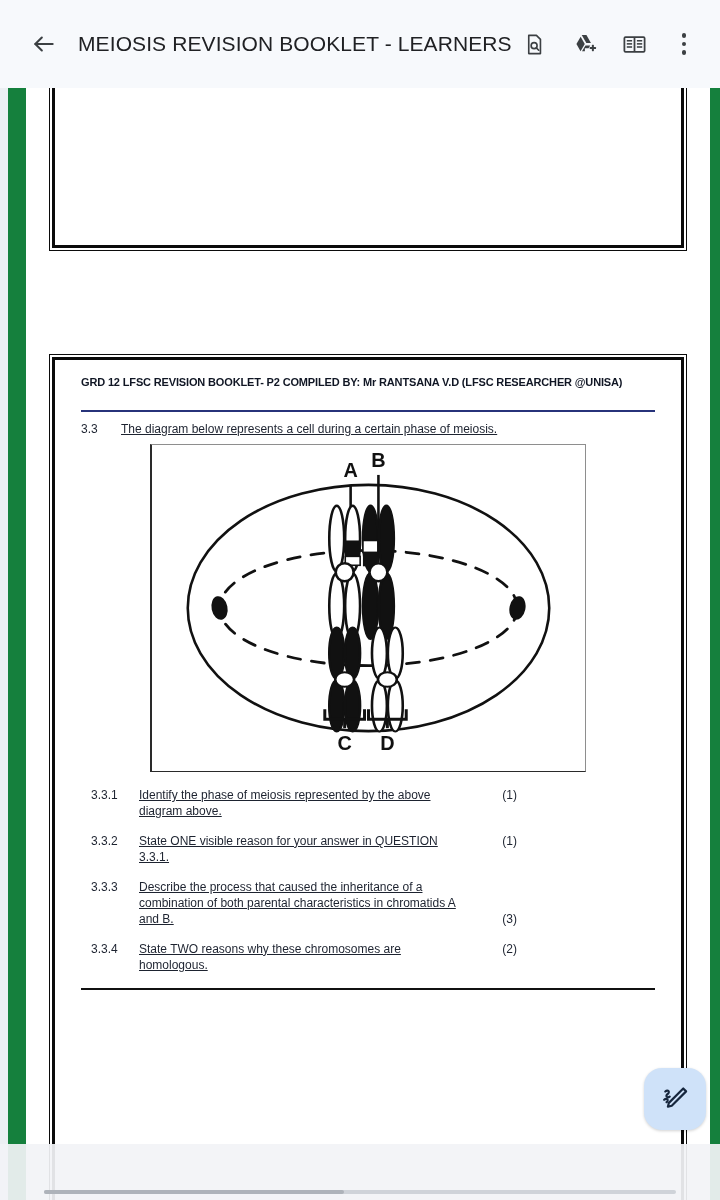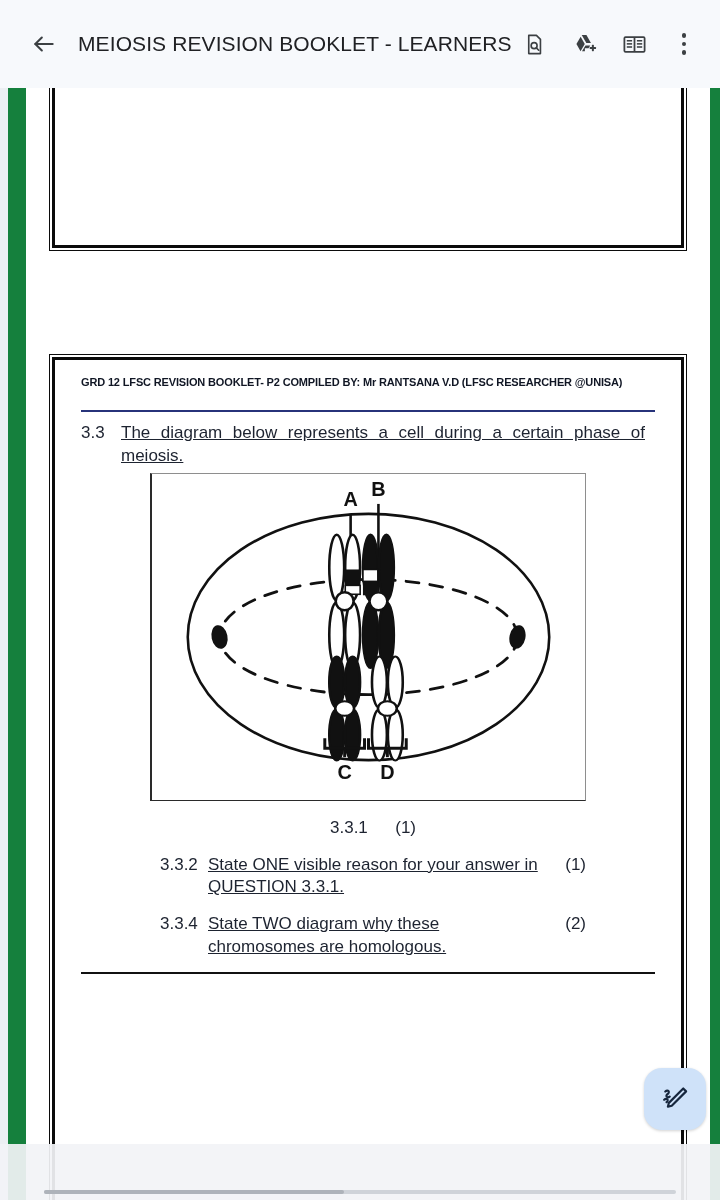--- a/index.html
+++ b/index.html
@@ -55,23 +55,22 @@
     background: #fff;
   }
   #frame5 { top: 0; height: 306px; border-top: none; }
   #frame6 { top: 24px; bottom: 6px; }
 
   .pad { padding: 14px 26px 0 26px; }
 
   
   .qrow {
     display: flex; align-items: flex-start;
-    font-size: 17px; color: #1d2330; line-height: 1.33;
+    font-size: 12px; color: #1d2330; line-height: 1.33;
     margin-bottom: 14px;
-    justify-content: center;
   }
   .qnum  { flex: 0 0 62px; padding-left: 22px; }
   .qtext { flex: 1 1 auto; padding-right: 10px; text-align: justify; text-decoration: underline; }
   .qmark { flex: 0 0 38px; text-align: right; }
 
   .rule-black { border: none; border-top: 2px solid #111; margin: 4px 26px 0 26px; }
   .rule-navy  { border: none; border-top: 2.2px solid #27337a; margin: 0 0 10px 0; }
 
   
   .docheader {
@@ -257,33 +256,39 @@
                 <text x="200" y="32" font-family="Liberation Sans, sans-serif" font-size="20" font-weight="700" fill="#111" text-anchor="middle">A</text>
                 <text x="228" y="22" font-family="Liberation Sans, sans-serif" font-size="20" font-weight="700" fill="#111" text-anchor="middle">B</text>
                 <text x="194" y="307" font-family="Liberation Sans, sans-serif" font-size="20" font-weight="700" fill="#111" text-anchor="middle">C</text>
                 <text x="237" y="307" font-family="Liberation Sans, sans-serif" font-size="20" font-weight="700" fill="#111" text-anchor="middle">D</text>
               </svg>
             </div>
           </div>
 
           <div class="qrow">
             <div class="qnum" style="flex:0 0 58px;padding-left:10px">3.3.1</div>
+            <div class="qtext" style="flex:0 0 340px;text-align:left">Identify the phase of meiosis represented by the above diagram above.</div>
             <div class="qmark">(1)</div>
           </div>
 
           <div class="qrow">
             <div class="qnum" style="flex:0 0 58px;padding-left:10px">3.3.2</div>
             <div class="qtext" style="flex:0 0 340px;text-align:left">State ONE visible reason for your answer in QUESTION 3.3.1.</div>
             <div class="qmark">(1)</div>
           </div>
 
+          <div class="qrow">
+            <div class="qnum" style="flex:0 0 58px;padding-left:10px">3.3.3</div>
+            <div class="qtext" style="flex:0 0 340px;text-align:left">Describe the process that caused the inheritance of a combination of both parental characteristics in chromatids A and B.</div>
+            <div class="qmark" style="align-self:flex-end">(3)</div>
+          </div>
 
           <div class="qrow" style="margin-bottom:14px">
             <div class="qnum" style="flex:0 0 58px;padding-left:10px">3.3.4</div>
-            <div class="qtext" style="flex:0 0 340px;text-align:left">State TWO diagram why these chromosomes are homologous.</div>
+            <div class="qtext" style="flex:0 0 340px;text-align:left">State TWO reasons why these chromosomes are homologous.</div>
             <div class="qmark">(2)</div>
           </div>
 
         </div>
 
         <hr class="rule-black">
 
       </div>
     </div>
   </div>

